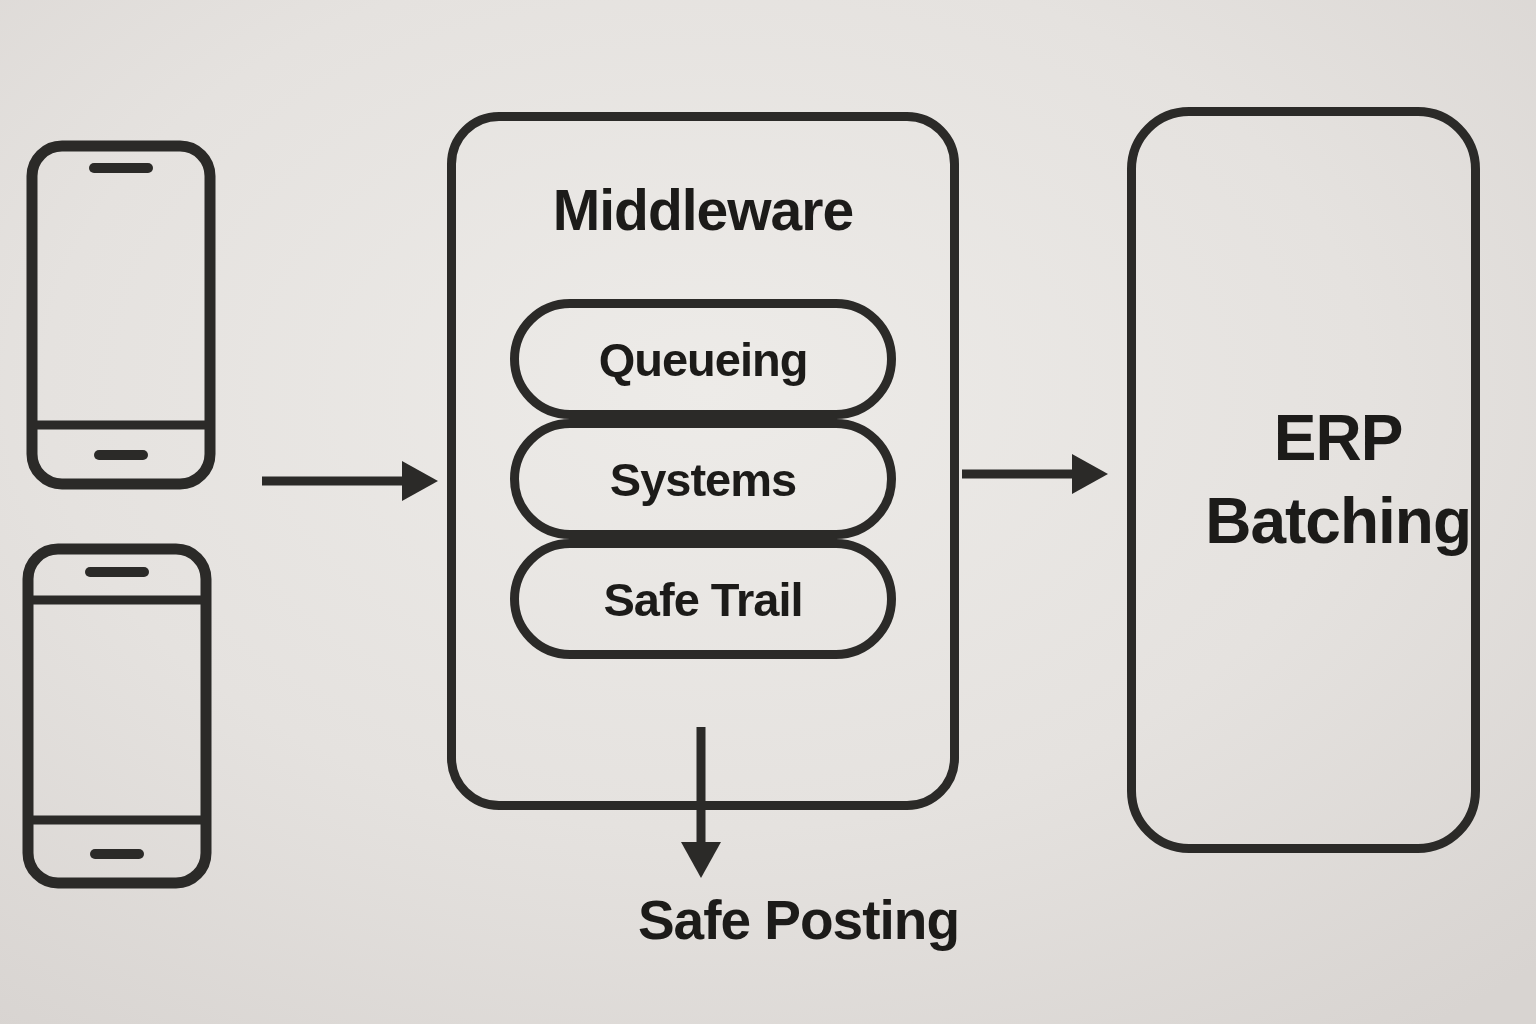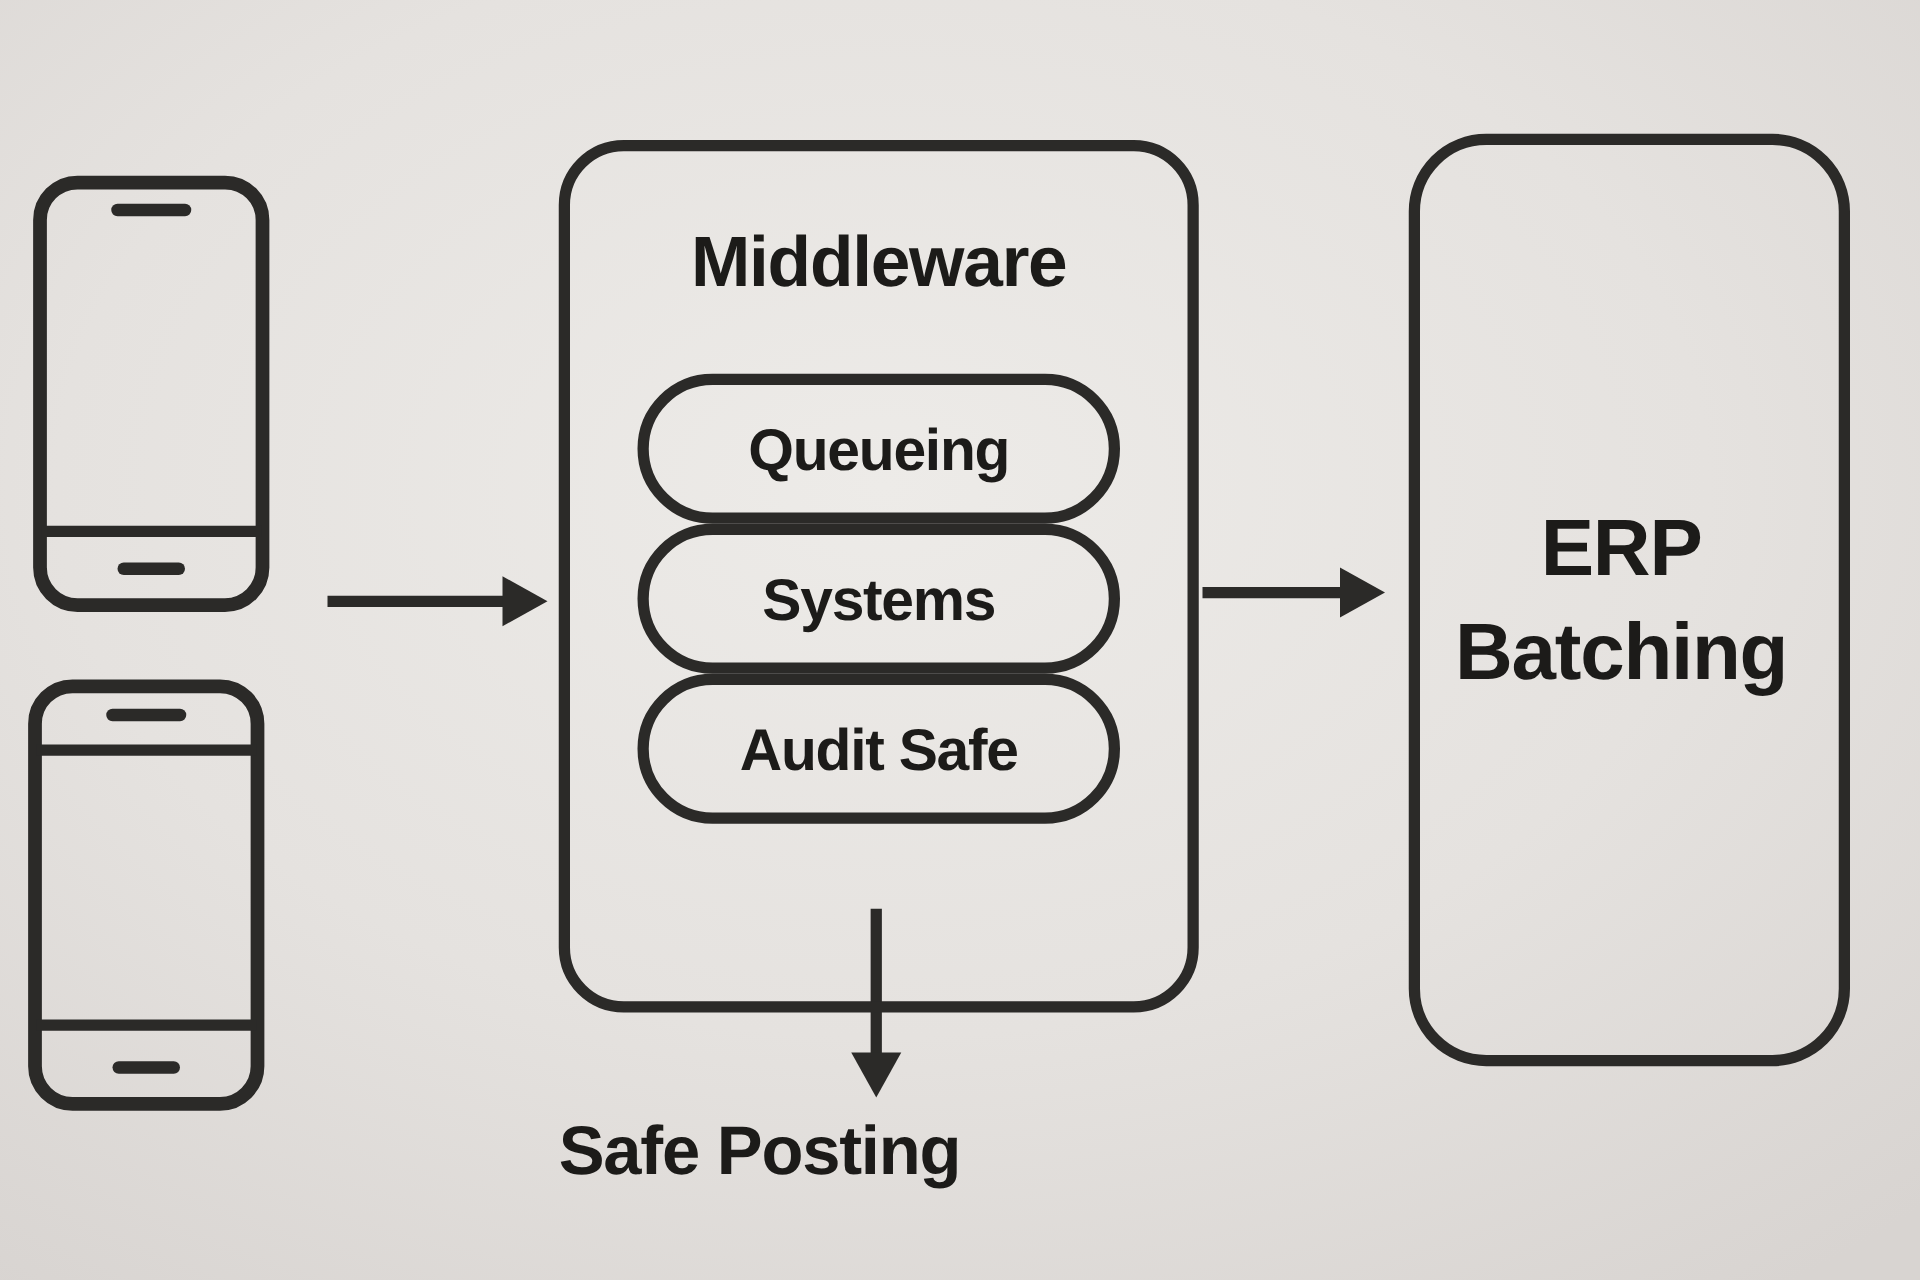--- a/index.html
+++ b/index.html
@@ -50,32 +50,32 @@
   }
   .pill span{
     font-size:47px;font-weight:bold;color:var(--text);letter-spacing:-1px;
   }
 
   .erp-box{
     position:absolute;
     left:1127px;top:107px;width:353px;height:746px;
     border:9px solid var(--stroke);
     border-radius:62px;
-    display:flex;align-items:center;justify-content:flex-start;padding-left:28px;
+    display:flex;align-items:center;justify-content:flex-end;padding-left:28px;
   }
   .erp-title{
     text-align:center;
     font-size:64px;font-weight:bold;color:var(--text);
     line-height:1.3;letter-spacing:-1px;
   }
 
   .safe-posting{
     position:absolute;
     left:447px;top:888px;width:512px;
-    text-align:left;
+    text-align:right;
     font-size:55px;font-weight:bold;color:var(--text);
     letter-spacing:-1px;
   }
 </style>
 </head>
 <body>
 
 <div class="canvas">
 
   <svg class="phone phone-1" viewBox="0 0 190 350" fill="none">
@@ -111,21 +111,21 @@
   <div class="middleware-box">
     <div class="middleware-title">Middleware</div>
     <div class="pills">
       <div class="pill">
         <span>Queueing</span>
       </div>
       <div class="pill">
         <span>Systems</span>
       </div>
       <div class="pill">
-        <span>Audit Safe</span>
+        <span>Safe Trail</span>
       </div>
     </div>
   </div>
 
   <div class="erp-box">
     <div class="erp-title">
       <div>ERP</div>
       <div>Batching</div>
     </div>
   </div>

